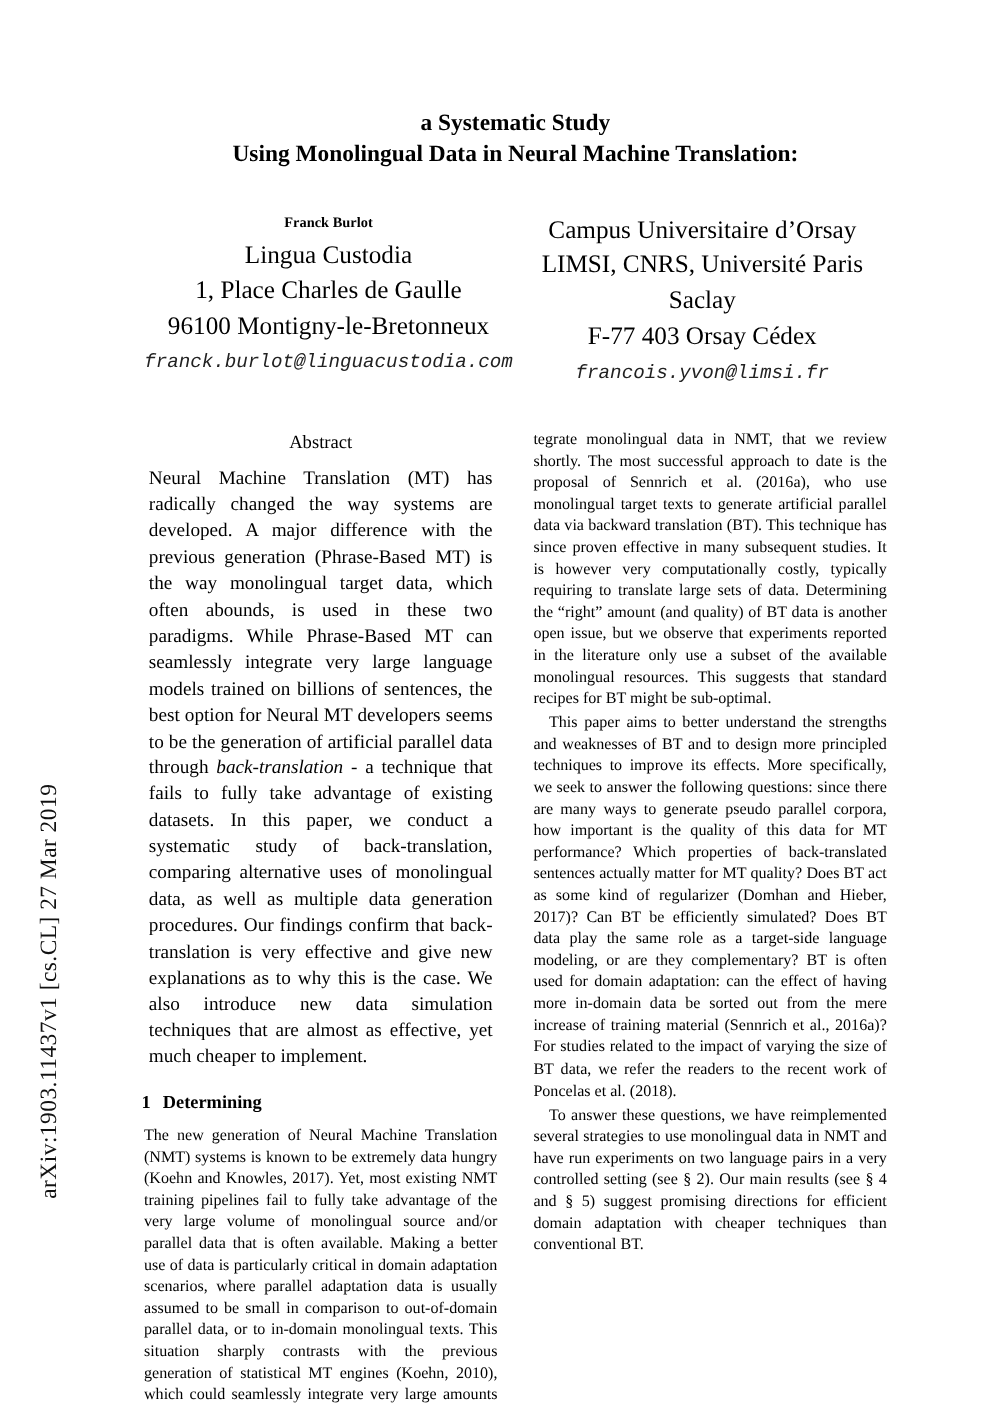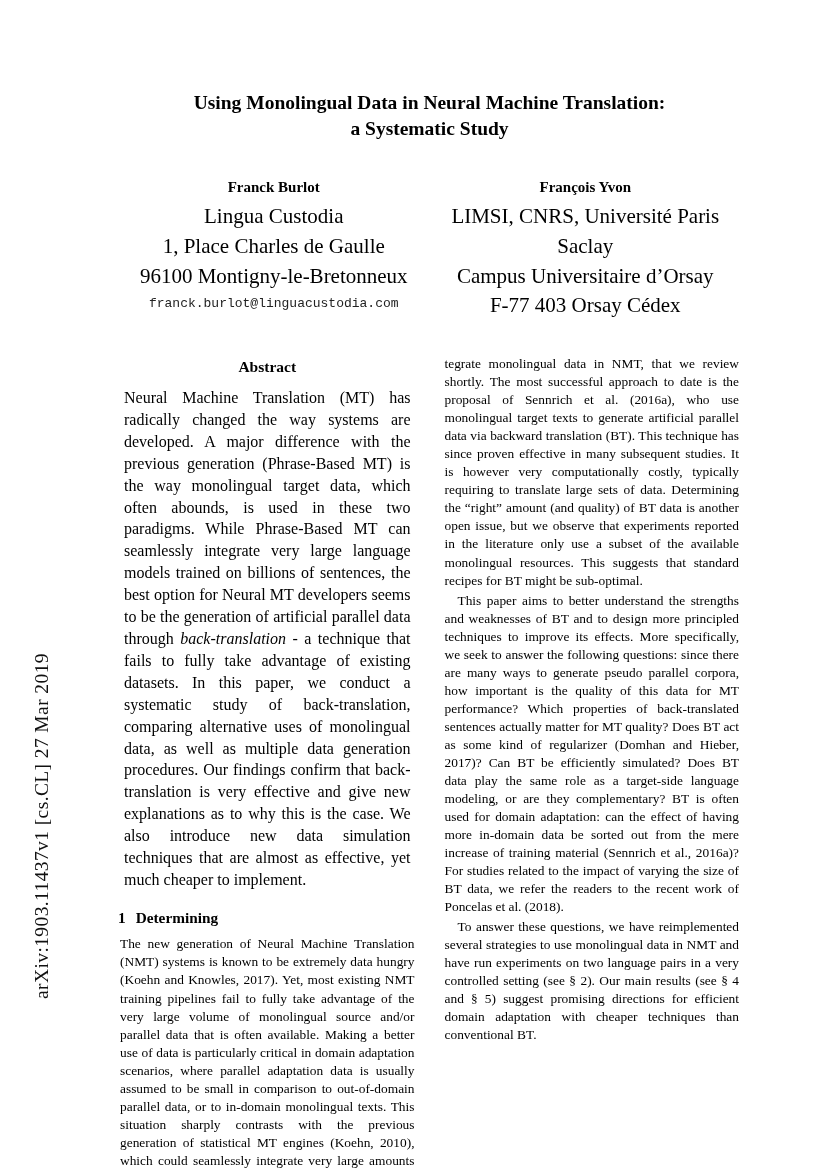--- a/index.html
+++ b/index.html
@@ -59,51 +59,52 @@
   .authors {
     display: flex;
     margin-top: 34px;
   }
   .author-block {
     flex: 1 1 50%;
     text-align: center;
     line-height: 1.42;
   }
   .author-name {
-    font-size: 15px;
+    font-size: 12px;
     font-weight: bold;
     margin-bottom: 4px;
   }
   .author-line {
     font-size: 21px;
   }
   .author-email {
     font-family: "Liberation Mono", monospace;
-    font-size: 13px;
+    font-size: 16px;
     margin-top: 4px;
     color: #222;
+    font-style: italic;
   }
 
   .columns {
     display: flex;
     gap: 26px;
     margin-top: 32px;
   }
   .col {
     flex: 1 1 50%;
     font-size: 13.4px;
     line-height: 1.345;
     text-align: justify;
     hyphens: auto;
   }
 
   .abstract-head {
     text-align: center;
     font-size: 15.5px;
-    font-weight: bold;
+    font-weight: normal;
     margin: 4px 0 9px 0;
   }
   .abstract-body {
     font-size: 16px;
     line-height: 1.37;
     text-align: justify;
     padding: 0 6px;
   }
   .abstract-body .it { font-style: italic; }
 
@@ -121,37 +122,37 @@
   p.para.first { text-indent: 0; }
 </style>
 </head>
 <body>
 
 <div class="arxiv-stamp">arXiv:1903.11437v1  [cs.CL]  27 Mar 2019</div>
 
 <div class="page">
 
   <div class="title">
+    <div>a Systematic Study</div>
     <div>Using Monolingual Data in Neural Machine Translation:</div>
-    <div>a Systematic Study</div>
   </div>
 
   <div class="authors">
     <div class="author-block">
       <div class="author-name">Franck Burlot</div>
       <div class="author-line">Lingua Custodia</div>
       <div class="author-line">1, Place Charles de Gaulle</div>
       <div class="author-line">96100 Montigny-le-Bretonneux</div>
       <div class="author-email">franck.burlot@linguacustodia.com</div>
     </div>
     <div class="author-block">
-      <div class="author-name">François Yvon</div>
+      <div class="author-line">Campus Universitaire d’Orsay</div>
       <div class="author-line">LIMSI, CNRS, Université Paris Saclay</div>
-      <div class="author-line">Campus Universitaire d’Orsay</div>
       <div class="author-line">F-77 403 Orsay Cédex</div>
+      <div class="author-email">francois.yvon@limsi.fr</div>
     </div>
   </div>
 
   <div class="columns">
 
     <div class="col">
       <div class="abstract-head">Abstract</div>
       <div class="abstract-body"><span>Neural Machine Translation (MT) has radically changed the way systems are developed. A major difference with the previous generation (Phrase-Based MT) is the way monolingual target data, which often abounds, is used in these two paradigms. While Phrase-Based MT can seamlessly integrate very large language models trained on billions of sentences, the best option for Neural MT developers seems to be the generation of artificial parallel data through </span><span class="it">back-translation</span><span> - a technique that fails to fully take advantage of existing datasets. In this paper, we conduct a systematic study of back-translation, comparing alternative uses of monolingual data, as well as multiple data generation procedures. Our findings confirm that back-translation is very effective and give new explanations as to why this is the case. We also introduce new data simulation techniques that are almost as effective, yet much cheaper to implement.</span></div>
 
       <div class="section-head">

